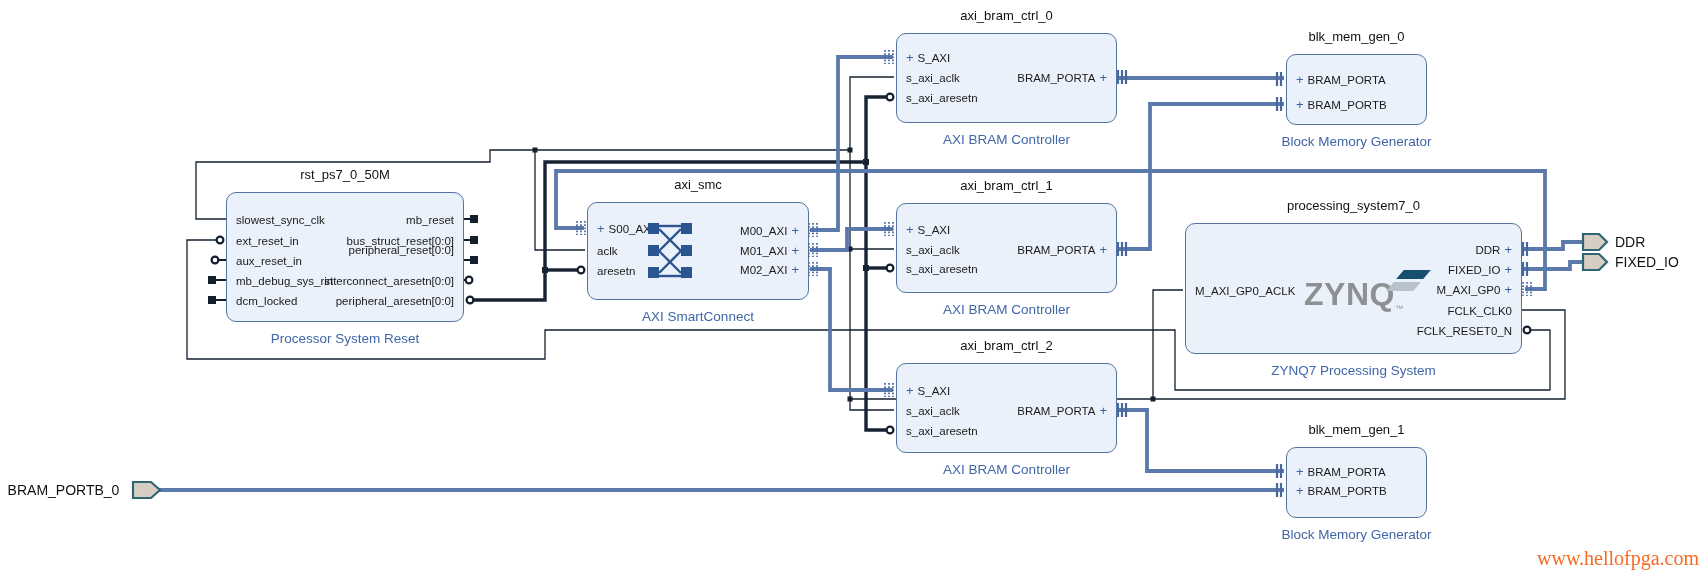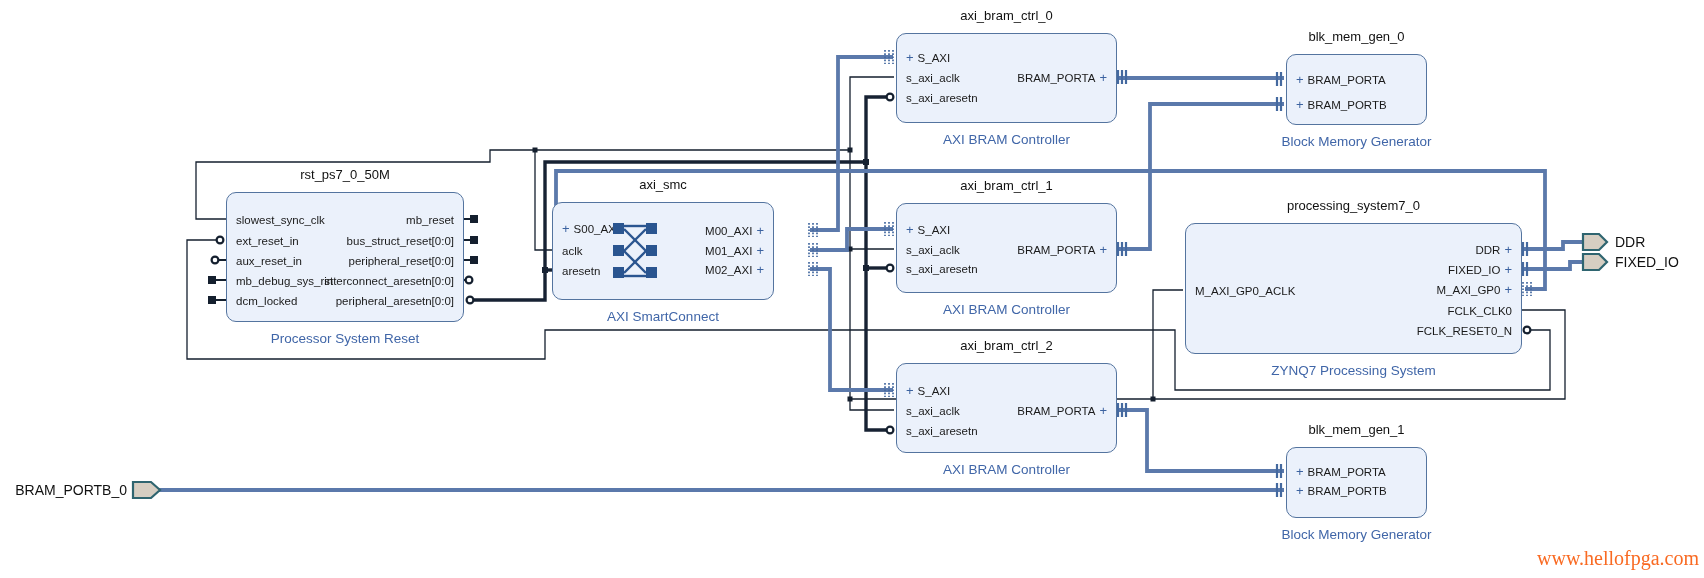--- a/index.html
+++ b/index.html
@@ -184,26 +184,26 @@
 <div class="blk" style="left:226px;top:192px;width:236px;height:128px">
   <div class="btitle">rst_ps7_0_50M</div>
   <div class="bsub">Processor System Reset</div>
   <div class="port l" style="top:19px"><span>slowest_sync_clk</span></div>
   <div class="port l" style="top:40px"><span>ext_reset_in</span></div>
   <div class="port l" style="top:60px"><span>aux_reset_in</span></div>
   <div class="port l" style="top:80px"><span>mb_debug_sys_rst</span></div>
   <div class="port l" style="top:100px"><span>dcm_locked</span></div>
   <div class="port r" style="top:19px"><span>mb_reset</span></div>
   <div class="port r" style="top:40px"><span>bus_struct_reset[0:0]</span></div>
-  <div class="port r" style="top:60px"><span>peripheral_reset[0:0]</span></div>
+  <div class="port r" style="top:49px"><span>peripheral_reset[0:0]</span></div>
   <div class="port r" style="top:80px"><span>interconnect_aresetn[0:0]</span></div>
   <div class="port r" style="top:100px"><span>peripheral_aresetn[0:0]</span></div>
 </div>
 
-<div class="blk" style="left:552px;top:202px;width:220px;height:96px">
+<div class="blk" style="left:587px;top:202px;width:220px;height:96px">
   <div class="btitle">axi_smc</div>
   <div class="bsub">AXI SmartConnect</div>
   <div class="port l" style="top:18px"><span class="plus">+</span><span>S00_AXI</span></div>
   <div class="port l" style="top:40px"><span>aclk</span></div>
   <div class="port l" style="top:60px"><span>aresetn</span></div>
   <div class="port r" style="top:20px"><span>M00_AXI</span><span class="plus">+</span></div>
   <div class="port r" style="top:40px"><span>M01_AXI</span><span class="plus">+</span></div>
   <div class="port r" style="top:59px"><span>M02_AXI</span><span class="plus">+</span></div>
   <svg class="xbar" width="48" height="60">
     <g fill="#2a5590" stroke="none">
@@ -252,37 +252,42 @@
 
 <div class="blk" style="left:1185px;top:223px;width:335px;height:129px">
   <div class="btitle">processing_system7_0</div>
   <div class="bsub">ZYNQ7 Processing System</div>
   <div class="port l" style="top:59px"><span>M_AXI_GP0_ACLK</span></div>
   <div class="port r" style="top:18px"><span>DDR</span><span class="plus">+</span></div>
   <div class="port r" style="top:38px"><span>FIXED_IO</span><span class="plus">+</span></div>
   <div class="port r" style="top:58px"><span>M_AXI_GP0</span><span class="plus">+</span></div>
   <div class="port r" style="top:79px"><span>FCLK_CLK0</span></div>
   <div class="port r" style="top:99px"><span>FCLK_RESET0_N</span></div>
+  <div class="zynq">
+    <span class="zynq-t">ZYNQ</span><span class="zynq-tm">™</span>
+    <span class="sw sw1"></span>
+    <span class="sw sw2"></span>
+  </div>
 </div>
 
 <div class="blk" style="left:896px;top:363px;width:219px;height:88px">
   <div class="btitle">axi_bram_ctrl_2</div>
   <div class="bsub">AXI BRAM Controller</div>
   <div class="port l" style="top:19px"><span class="plus">+</span><span>S_AXI</span></div>
   <div class="port l" style="top:39px"><span>s_axi_aclk</span></div>
   <div class="port l" style="top:59px"><span>s_axi_aresetn</span></div>
   <div class="port r" style="top:39px"><span>BRAM_PORTA</span><span class="plus">+</span></div>
 </div>
 
 <div class="blk" style="left:1286px;top:447px;width:139px;height:69px">
   <div class="btitle">blk_mem_gen_1</div>
   <div class="bsub">Block Memory Generator</div>
   <div class="port l" style="top:16px"><span class="plus">+</span><span>BRAM_PORTA</span></div>
   <div class="port l" style="top:35px"><span class="plus">+</span><span>BRAM_PORTB</span></div>
 </div>
 
 <div class="extlbl" style="left:1615px;top:234px">DDR</div>
 <div class="extlbl" style="left:1615px;top:254px">FIXED_IO</div>
-<div class="extlbl" style="left:0;top:482px;width:127px;text-align:right">BRAM_PORTB_0</div>
+<div class="extlbl" style="left:0;top:482px;width:127px;text-align:center">BRAM_PORTB_0</div>
 
 <div class="watermark">www.hellofpga.com</div>
 
 </div>
 
 </body></html>

